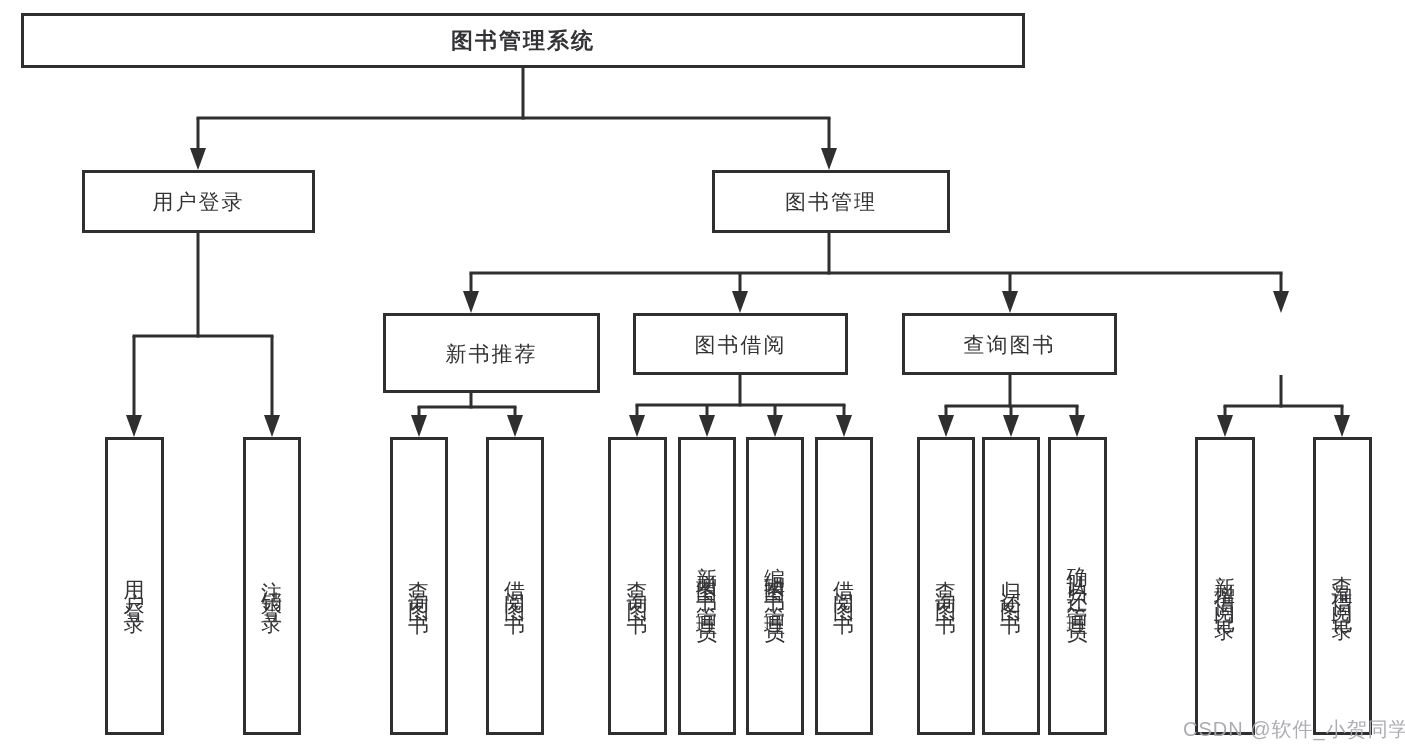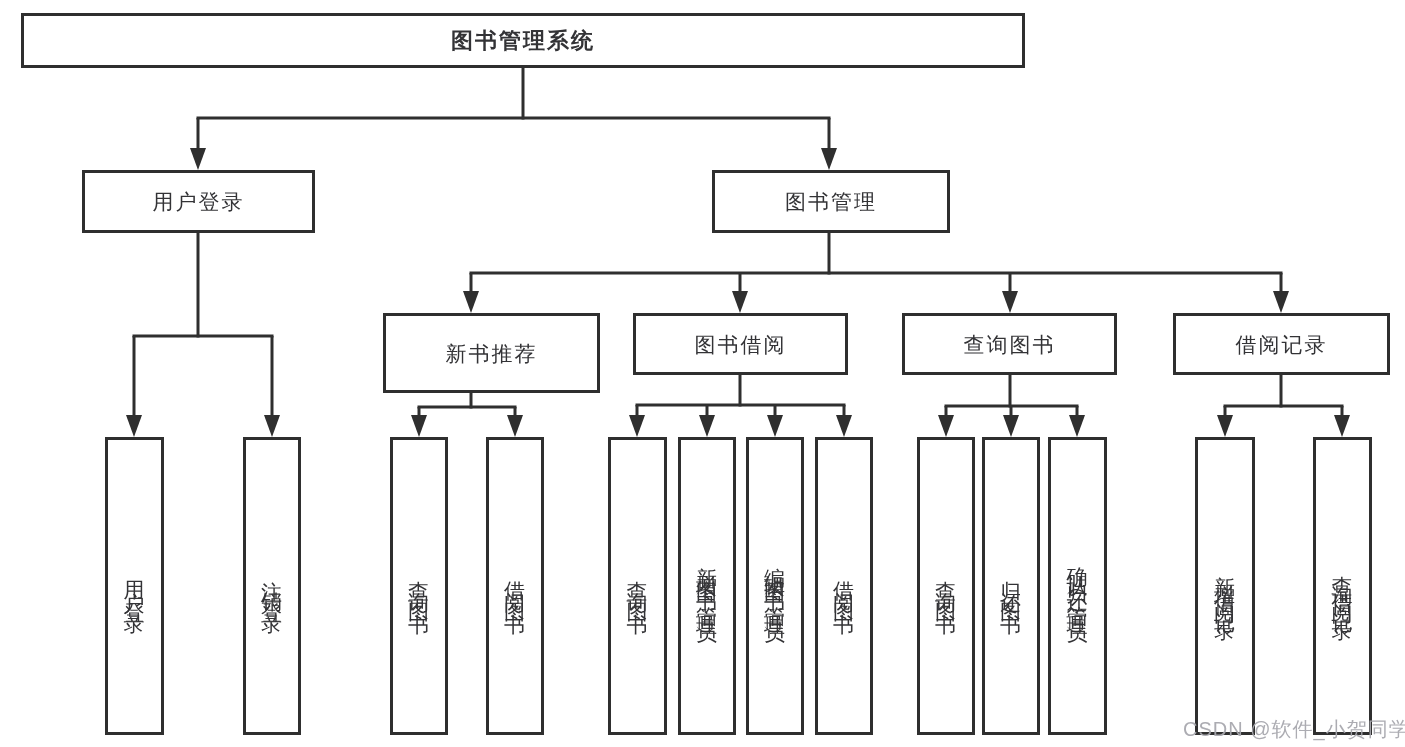--- a/index.html
+++ b/index.html
@@ -168,23 +168,20 @@
 
   <div class="box h" style="left:383px;top:313px;width:217px;height:80px">
     <span>新书推荐</span>
   </div>
   <div class="box h" style="left:633px;top:313px;width:215px;height:62px">
     <span>图书借阅</span>
   </div>
   <div class="box h" style="left:902px;top:313px;width:215px;height:62px">
     <span>查询图书</span>
   </div>
-  <div class="box h" style="left:1173px;top:313px;width:217px;height:62px">
-    <span>借阅记录</span>
-  </div>
 
   <div class="box v" style="left:105px;top:437px;width:59px;height:298px">
     <span>用户登录</span>
   </div>
   <div class="box v" style="left:243px;top:437px;width:58px;height:298px">
     <span>注销登录</span>
   </div>
 
   <div class="box v" style="left:390px;top:437px;width:58px;height:298px">
     <span>查询图书</span>

